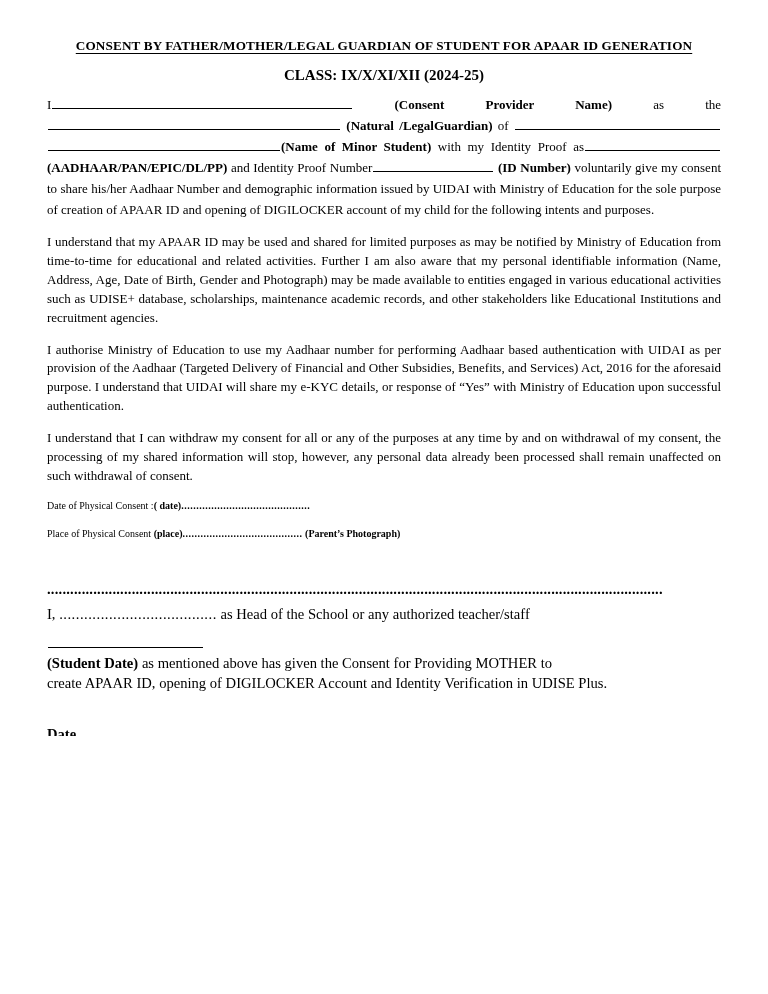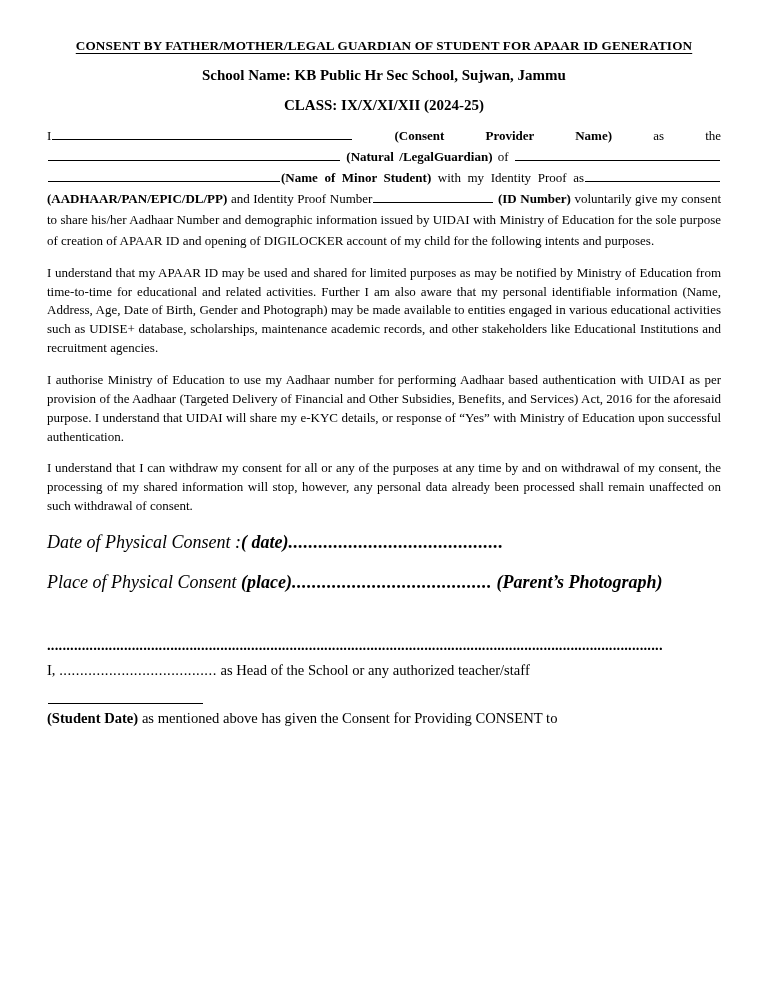--- a/index.html
+++ b/index.html
@@ -91,24 +91,23 @@
     letter-spacing: 0.2px;
     word-break: break-all;
     overflow: hidden;
     white-space: nowrap;
     margin: 0 0 6px 0;
     font-weight: bold;
   }
 
   
   .consent-line {
-    font-size: 18px;
+    font-size: 10px;
     line-height: 1.55;
     margin: 0 0 10px 0;
-    font-style: italic;
   }
   .consent-line.first { margin-bottom: 12px; }
 
   
   .decl {
     text-align: justify;
     font-size: 14.6px;
     line-height: 1.55;
     margin: 0 0 8px 0;
   }
@@ -144,21 +143,20 @@
 </style>
 </head>
 <body>
 
 <div class="page">
 
   <div class="doc-title">
     <span class="u">CONSENT BY FATHER/MOTHER/LEGAL GUARDIAN OF STUDENT FOR APAAR ID GENERATION</span>
   </div>
 
-  <div class="sub-head">School Name: KB Public Hr Sec School, Sujwan, Jammu</div>
 
   <div class="sub-head cls">CLASS: IX/X/XI/XII (2024-25)</div>
 
   <p class="body open"><span>I</span><span class="blank b-w300"></span> <b>(Consent Provider Name)</b> <span>as the</span> <span class="blank b-w292"></span> <b>(Natural /LegalGuardian)</b> <span>of</span> <span class="blank b-w205"></span> <span class="blank b-w232"></span><b>(Name of Minor Student)</b> <span>with my Identity Proof as</span><span class="blank b-w135"></span><b>(AADHAAR/PAN/EPIC/DL/PP)</b> <span>and Identity Proof Number</span><span class="blank b-w120"></span> <b>(ID Number)</b> <span>voluntarily give my consent to share his/her Aadhaar Number and demographic information issued by UIDAI with Ministry of Education for the sole purpose of creation of APAAR ID and opening of DIGILOCKER account of my child for the following intents and purposes.</span></p>
 
   <p class="body tight">I understand that my APAAR ID may be used and shared for limited purposes as may be notified by Ministry of Education from time-to-time for educational and related activities. Further I am also aware that my personal identifiable information (Name, Address, Age, Date of Birth, Gender and Photograph) may be made available to entities engaged in various educational activities such as UDISE+ database, scholarships, maintenance academic records,  and  other stakeholders like Educational Institutions and recruitment agencies.</p>
 
   <p class="body tight">I authorise Ministry of Education to use my Aadhaar number for performing Aadhaar based authentication with UIDAI as per provision of the Aadhaar (Targeted Delivery of Financial and Other Subsidies, Benefits, and Services) Act, 2016 for the aforesaid purpose. I understand that UIDAI will share my e-KYC details, or response of “Yes” with Ministry of Education upon  successful authentication.</p>
 
 
@@ -167,21 +165,21 @@
   <div class="consent-line first"><span>Date of Physical Consent :</span><b>( date)</b><b class="dots">...........................................</b></div>
 
   <div class="consent-line"><span>Place of Physical Consent </span><b>(place)</b><b class="dots">........................................</b> <b>(Parent’s Photograph)</b></div>
 
   <div class="spacer-lg"></div>
 
   <div class="dotline-full">................................................................................................................................................................</div>
 
   <div class="decl"><span>I,</span> <span class="dots">......................................</span> <span>as Head of the School or any  authorized teacher/staff</span></div>
 
-  <div class="decl-tight"><span class="blank b-w155"></span><br><b>(Student Date)</b> <span>as mentioned above has given the  Consent  for  Providing  CONSENT  to</span><br></div>
+  <div class="decl-tight"><span class="blank b-w155"></span><br><b>(Student Date)</b> <span>as mentioned above has given the  Consent  for  Providing  MOTHER  to</span><br><span>create  APAAR  ID,  opening  of DIGILOCKER Account and Identity Verification in UDISE Plus.</span></div>
 
   <div class="footer-date">Date………………</div>
 
   <div class="footer-sign">
     <span class="sigdots">......................................</span>
     <span class="sigcap">(Auth. Ministry)</span>
   </div>
 
 </div>
 

